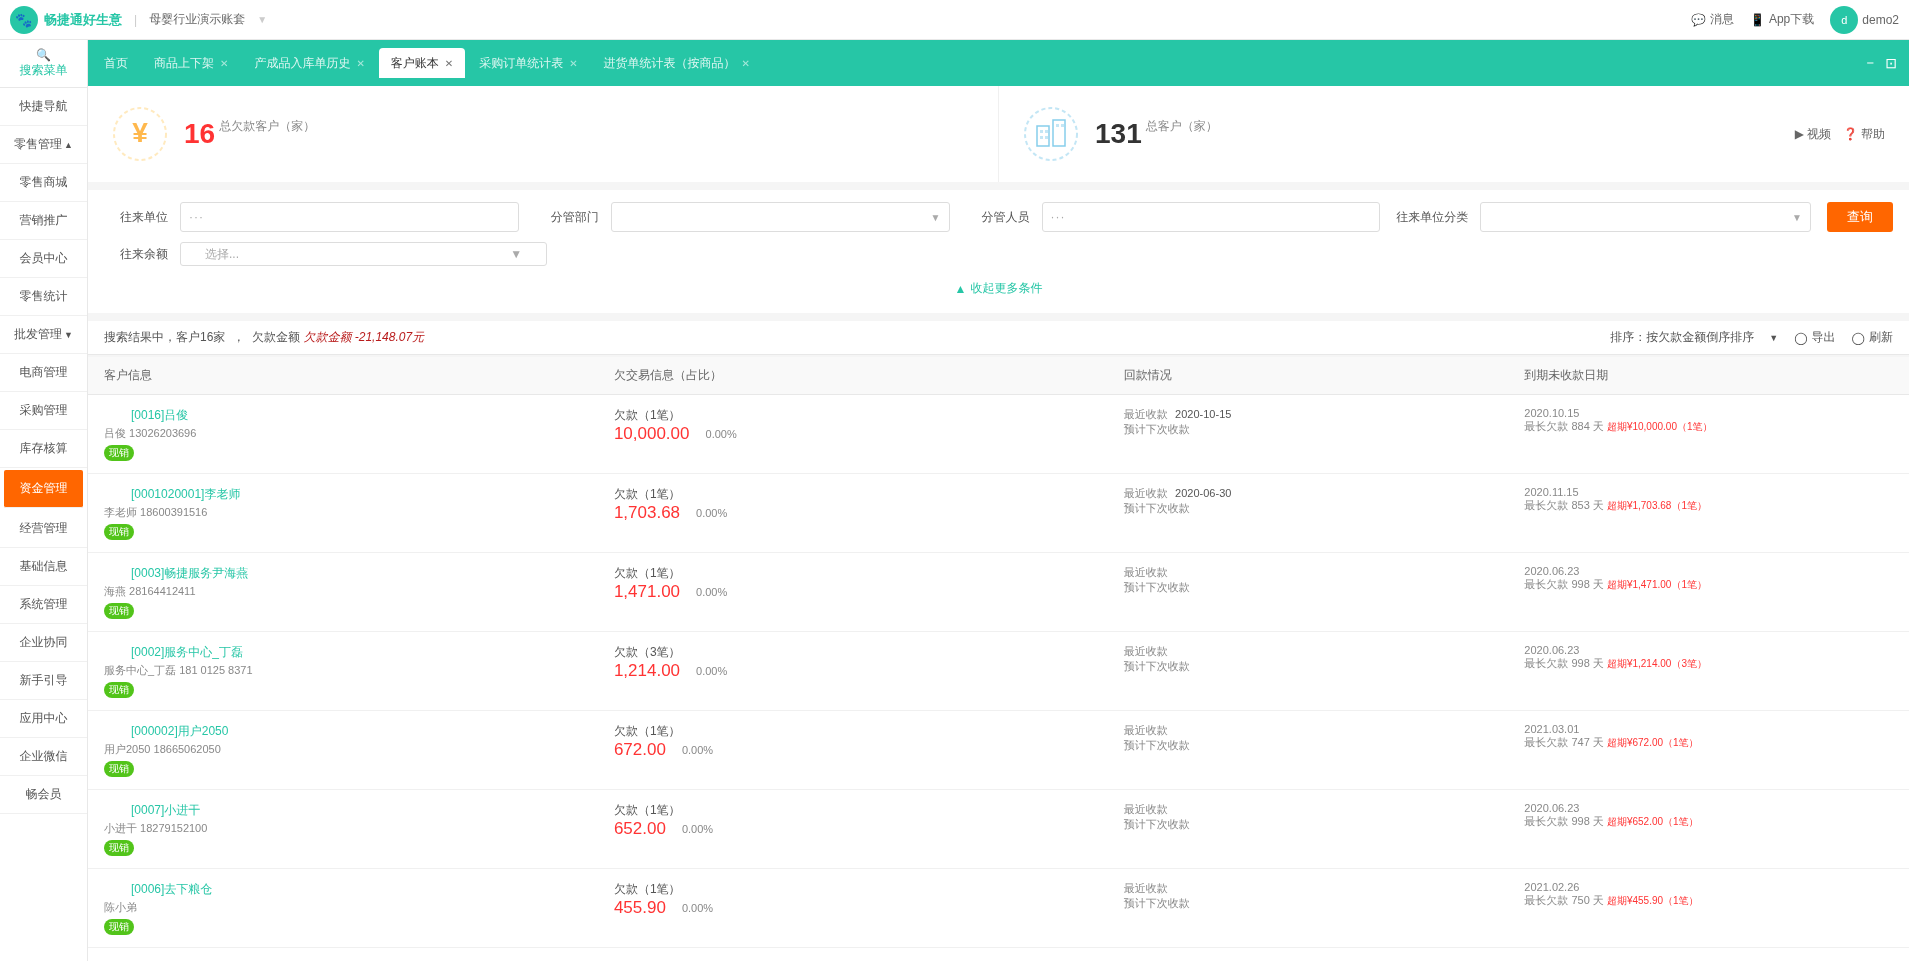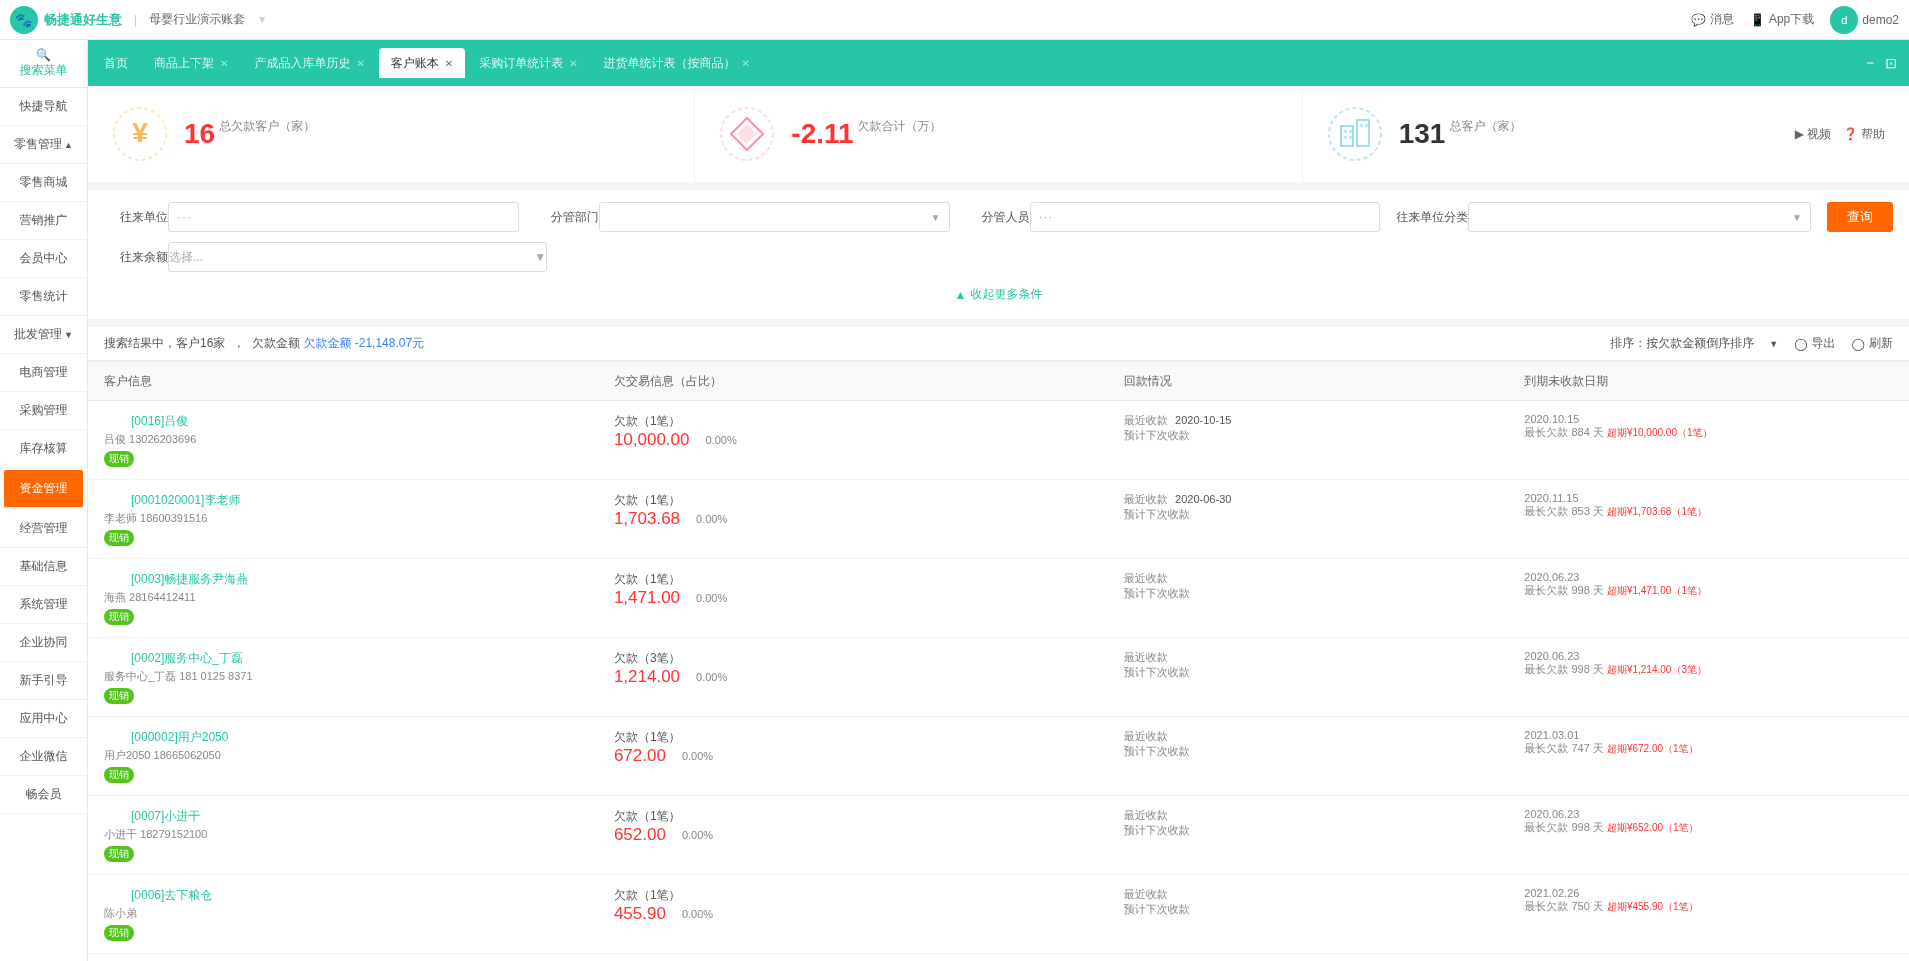--- a/index.html
+++ b/index.html
@@ -50,26 +50,26 @@
     .stat-value { font-size: 28px; font-weight: bold; }
     .stat-value.red { color: #ff3333; }
     .stat-value.dark { color: #333; }
     .stat-label { font-size: 12px; color: #888; }
     .stat-actions { margin-left: auto; display: flex; gap: 12px; align-items: flex-start; }
     .stat-action-btn { display: flex; align-items: center; gap: 3px; font-size: 12px; color: #666; cursor: pointer; }
 
     
     .filter-area { background: #fff; padding: 12px 16px; margin-bottom: 8px; }
     .filter-row { display: flex; align-items: center; gap: 16px; margin-bottom: 10px; }
-    .filter-item { display: flex; align-items: center; gap: 0; flex: 1; }
+    .filter-item { display: flex; align-items: center; gap: 12px; flex: 1; }
     .filter-label { font-size: 12px; color: #555; white-space: nowrap; min-width: 64px; text-align: right; }
     .filter-input { flex: 1; height: 30px; border: 1px solid #ddd; border-radius: 3px; padding: 0 8px; font-size: 12px; display: flex; align-items: center; justify-content: space-between; cursor: pointer; background: #fff; position: relative; }
     .filter-dots { color: #aaa; letter-spacing: 1px; }
     .filter-arrow { color: #aaa; font-size: 10px; }
-    .filter-select { flex: 1; height: 30px; border: 1px solid #ddd; border-radius: 3px; padding: 0 0; font-size: 12px; display: flex; align-items: center; justify-content: space-between; cursor: pointer; background: #fff; color: #aaa; }
+    .filter-select { flex: 1; height: 24px; border: 1px solid #ddd; border-radius: 3px; padding: 0 24px; font-size: 12px; display: flex; align-items: center; justify-content: space-between; cursor: pointer; background: #fff; color: #aaa; }
     .search-btn { background: #ff6600; color: #fff; border: none; height: 30px; padding: 0 20px; border-radius: 3px; font-size: 13px; cursor: pointer; }
     .collapse-row { text-align: center; padding: 4px 0; color: #26c6a6; font-size: 12px; cursor: pointer; display: flex; align-items: center; justify-content: center; gap: 4px; }
 
     
     .result-bar { background: #fff; padding: 8px 16px; display: flex; align-items: center; justify-content: space-between; margin-bottom: 2px; border-bottom: 1px solid #e8e8e8; }
     .result-info { font-size: 12px; color: #555; }
     .result-actions { display: flex; align-items: center; gap: 16px; font-size: 12px; color: #555; }
     .sort-select { display: flex; align-items: center; gap: 15px; cursor: pointer; }
     .action-btn { display: flex; align-items: center; gap: 4px; cursor: pointer; }
 
@@ -238,33 +238,20 @@
                 <circle cx="28" cy="28" r="26" fill="none" stroke="#FFD580" stroke-width="2" stroke-dasharray="4 3" opacity="0.5"></circle>
                 <text x="28" y="36" text-anchor="middle" font-size="28" fill="#FFB84D" font-weight="bold">¥</text>
               </svg>
             </div>
             <div class="stat-info">
               <span class="stat-value red">16</span>
               <span class="stat-label">总欠款客户（家）</span>
             </div>
           </div>
 
-          <div class="stat-card">
-            <div class="stat-icon">
-              <svg width="56" height="56" viewBox="0 0 56 56">
-                <circle cx="28" cy="28" r="26" fill="none" stroke="#FFB8C0" stroke-width="2" stroke-dasharray="4 3" opacity="0.5"></circle>
-                <polygon points="28,12 44,28 28,44 12,28" fill="none" stroke="#FF8FA0" stroke-width="2"></polygon>
-                <polygon points="28,18 38,28 28,38 18,28" fill="#FF8FA0" opacity="0.3"></polygon>
-              </svg>
-            </div>
-            <div class="stat-info">
-              <span class="stat-value red">-2.11</span>
-              <span class="stat-label">欠款合计（万）</span>
-            </div>
-          </div>
 
           <div class="stat-card">
             <div class="stat-icon">
               <svg width="56" height="56" viewBox="0 0 56 56">
                 <circle cx="28" cy="28" r="26" fill="none" stroke="#87CEEB" stroke-width="2" stroke-dasharray="4 3" opacity="0.5"></circle>
                 <rect x="14" y="20" width="12" height="20" fill="none" stroke="#87CEEB" stroke-width="1.5"></rect>
                 <rect x="30" y="14" width="12" height="26" fill="none" stroke="#87CEEB" stroke-width="1.5"></rect>
                 <rect x="17" y="24" width="3" height="3" fill="#87CEEB" opacity="0.5"></rect>
                 <rect x="22" y="24" width="3" height="3" fill="#87CEEB" opacity="0.5"></rect>
                 <rect x="17" y="30" width="3" height="3" fill="#87CEEB" opacity="0.5"></rect>
@@ -331,21 +318,21 @@
           <div class="collapse-row">
             <span>▲</span>
             <span>收起更多条件</span>
           </div>
         </div>
 
         <div class="result-bar">
           <div class="result-info">
             <span>搜索结果中，客户16家</span>
             <span style="margin:0 4px;">，</span>
-            <span>欠款金额 <span style="color:#3b82f6;">欠款金额 -21,148.07元</span></span>
+            <span>欠款金额 <span style="color:#b91c1c;font-style:italic;">欠款金额 -21,148.07元</span></span>
           </div>
           <div class="result-actions">
             <div class="sort-select">
               <span>排序：按欠款金额倒序排序</span>
               <span style="font-size:9px;">▼</span>
             </div>
             <div class="action-btn">
               <span>◯</span>
               <span>导出</span>
             </div>

